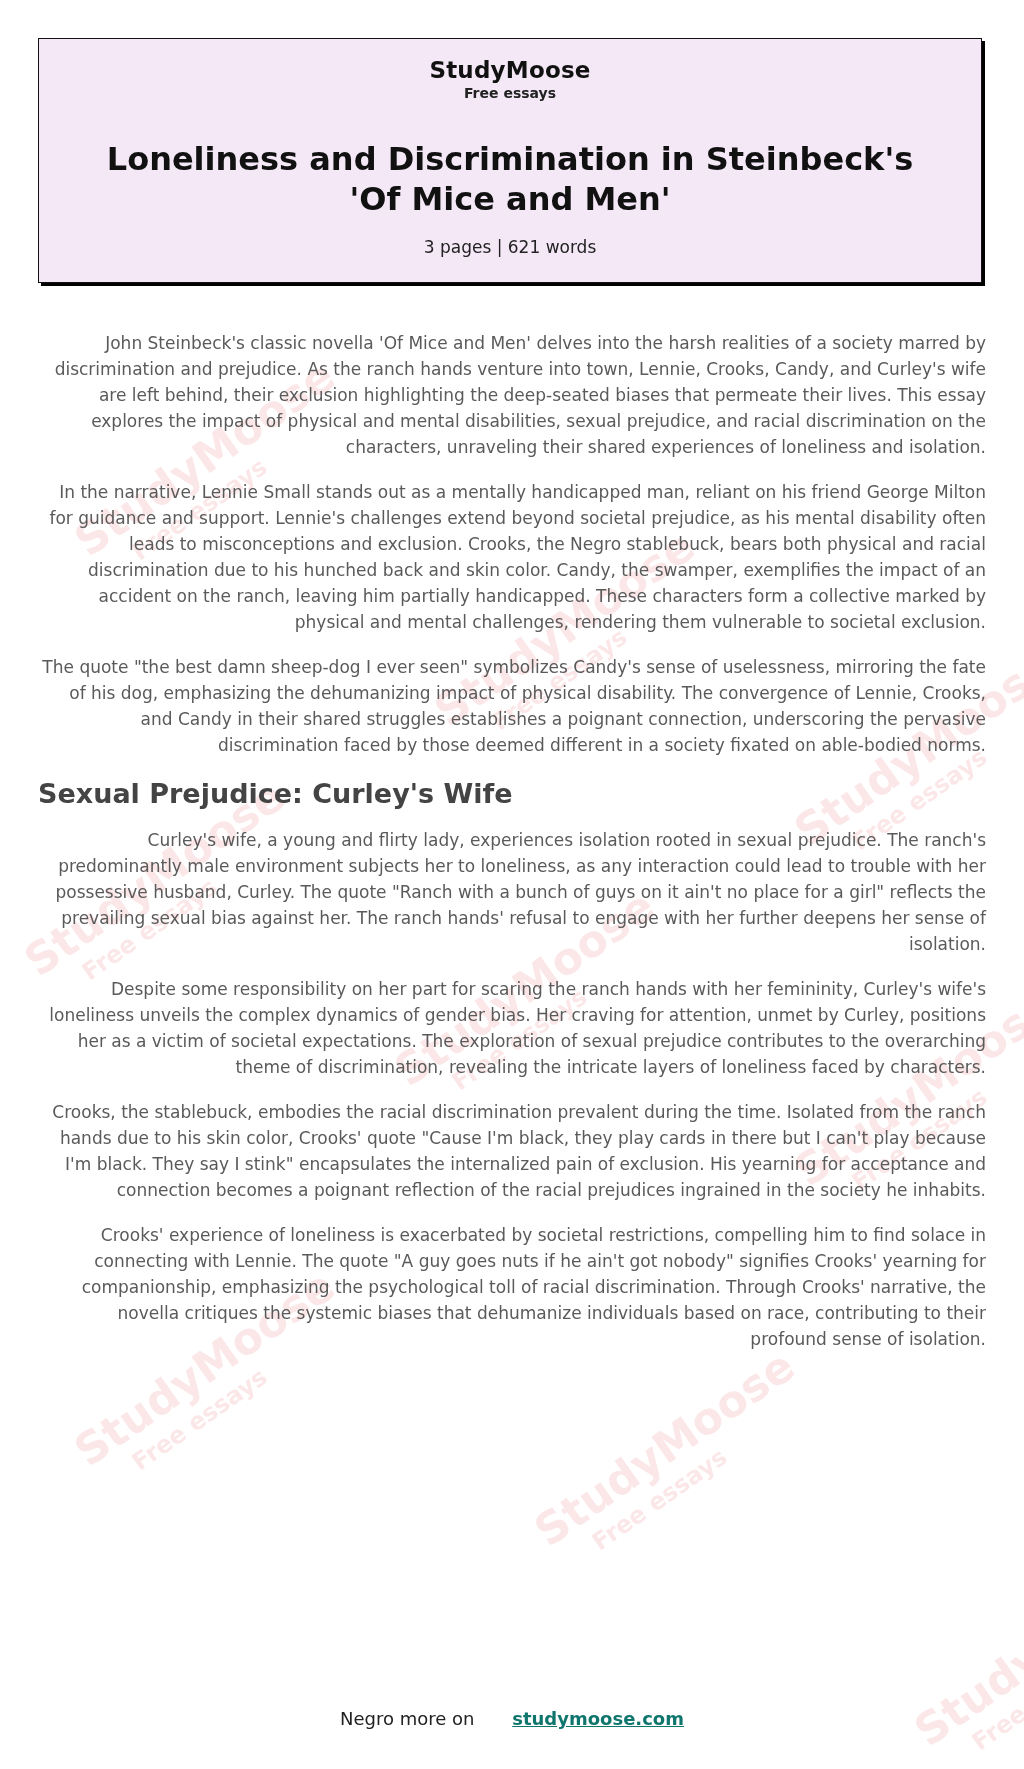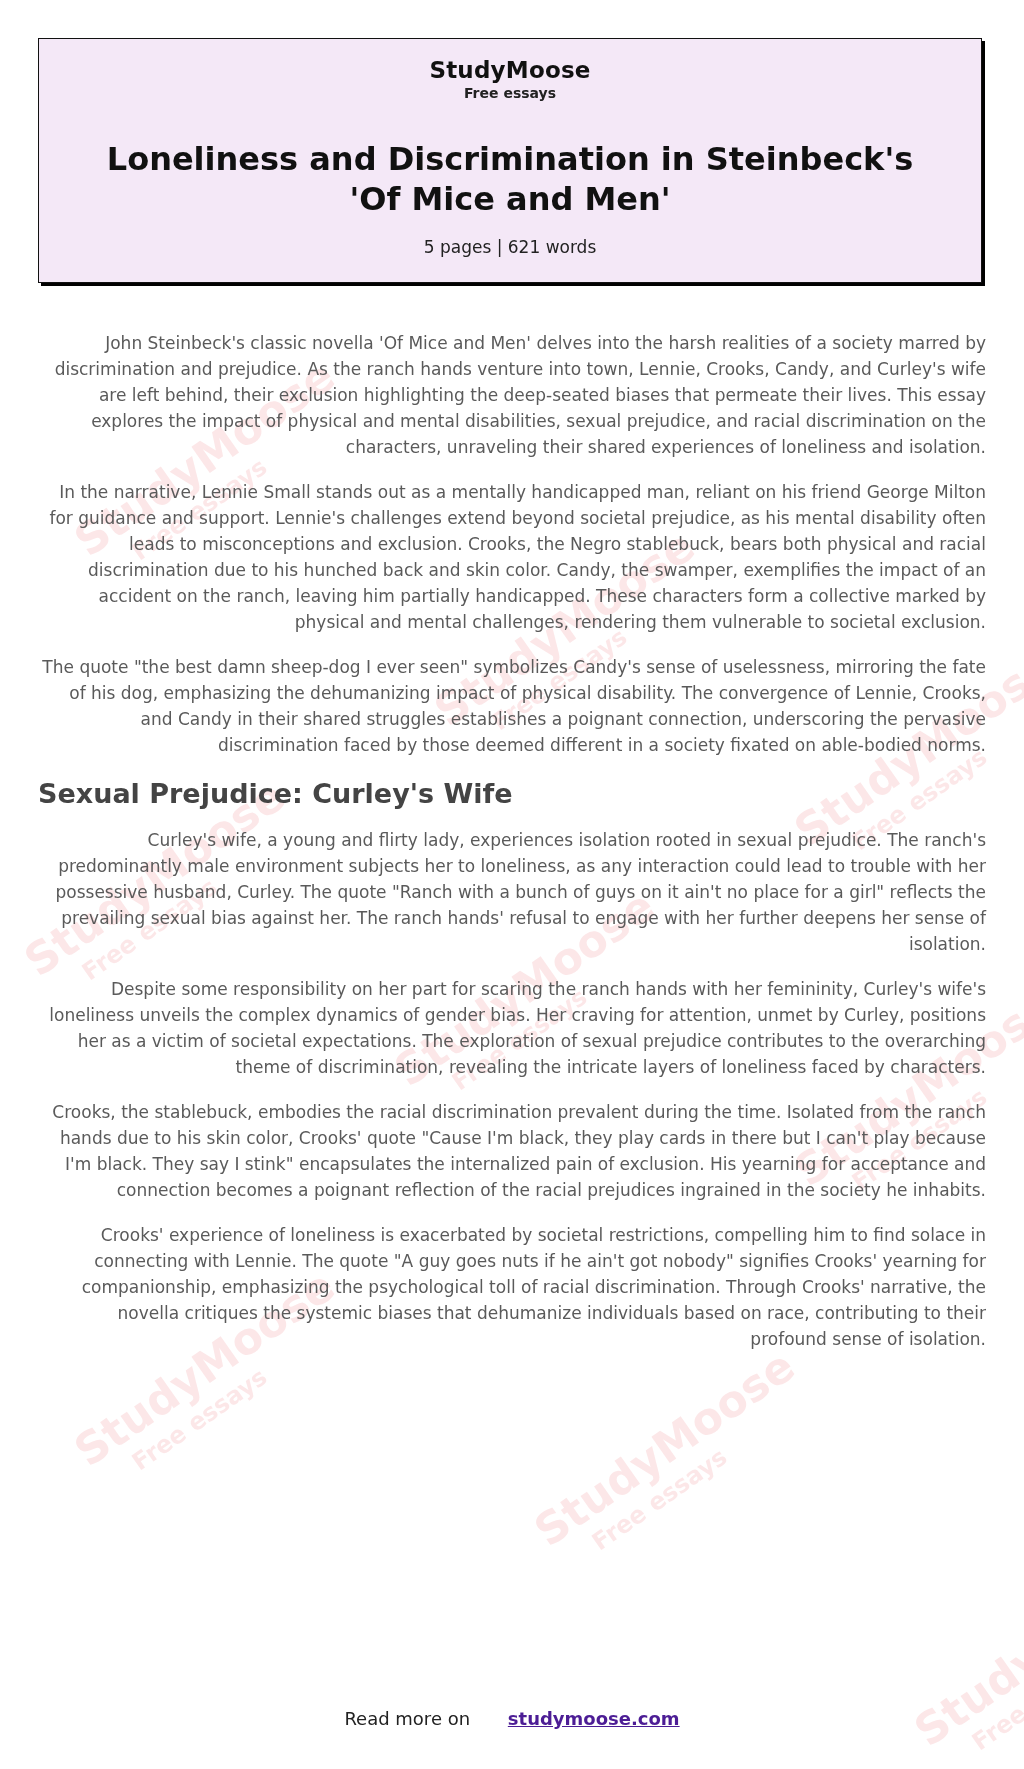--- a/index.html
+++ b/index.html
@@ -16,21 +16,21 @@
   .brand { margin-top: 18px; font-size: 23px; font-weight: bold; color: #111; letter-spacing: 0.2px; }
   .brand-sub { font-size: 14px; font-weight: bold; color: #222; margin-top: 2px; }
   .doc-title { margin: 38px 40px 0; font-size: 32px; font-weight: bold; color: #111; line-height: 40px; }
   .doc-meta { margin-top: 18px; font-size: 17px; color: #222; }
   .content { position: absolute; left: 38px; top: 330px; width: 948px; z-index: 1; }
   h2 { font-size: 27px; font-weight: bold; color: #444; margin: 0 0 16px 0; line-height: 34px; }
   p { font-size: 17px; line-height: 26px; color: #5a5a5a; margin: 0 0 19px 0; text-align: right; }
   .section { margin-bottom: 0; }
   .footer { position: absolute; left: 0; right: 0; top: 1708px; text-align: center;
     font-size: 18px; color: #222; z-index: 1; }
-  .footer a { color: #4c1d95; font-weight: bold; text-decoration: underline; margin-left: 32px; }
+  .footer a { color: #0f766e; font-weight: bold; text-decoration: underline; margin-left: 32px; }
 </style>
 </head>
 <body>
 
 <div class="watermarks">
   <div class="wm" style="left:60px; top:430px;">
       <span class="big">StudyMoose</span>
       <span class="small">Free essays</span>
     </div>
   <div class="wm" style="left:420px; top:600px;">
@@ -64,21 +64,21 @@
   <div class="wm" style="left:900px; top:1620px;">
       <span class="big">StudyMoose</span>
       <span class="small">Free essays</span>
     </div>
 </div>
 
 <div class="header-box">
   <div class="brand">StudyMoose</div>
   <div class="brand-sub">Free essays</div>
   <div class="doc-title">Loneliness and Discrimination in Steinbeck's 'Of Mice and Men'</div>
-  <div class="doc-meta">5 pages | 621 words</div>
+  <div class="doc-meta">3 pages | 621 words</div>
 </div>
 
 <div class="content">
   <div class="section">
     <p>John Steinbeck's classic novella 'Of Mice and Men' delves into the harsh realities of a society marred by discrimination and prejudice. As the ranch hands venture into town, Lennie, Crooks, Candy, and Curley's wife are left behind, their exclusion highlighting the deep-seated biases that permeate their lives. This essay explores the impact of physical and mental disabilities, sexual prejudice, and racial discrimination on the characters, unraveling their shared experiences of loneliness and isolation.</p>
   </div>
   <div class="section">
     <p>In the narrative, Lennie Small stands out as a mentally handicapped man, reliant on his friend George Milton for guidance and support. Lennie's challenges extend beyond societal prejudice, as his mental disability often leads to misconceptions and exclusion. Crooks, the Negro stablebuck, bears both physical and racial discrimination due to his hunched back and skin color. Candy, the swamper, exemplifies the impact of an accident on the ranch, leaving him partially handicapped. These characters form a collective marked by physical and mental challenges, rendering them vulnerable to societal exclusion.</p>
     <p>The quote "the best damn sheep-dog I ever seen" symbolizes Candy's sense of uselessness, mirroring the fate of his dog, emphasizing the dehumanizing impact of physical disability. The convergence of Lennie, Crooks, and Candy in their shared struggles establishes a poignant connection, underscoring the pervasive discrimination faced by those deemed different in a society fixated on able-bodied norms.</p>
   </div>
@@ -89,14 +89,14 @@
   </div>
   <div class="section">
     <p>Crooks, the stablebuck, embodies the racial discrimination prevalent during the time. Isolated from the ranch hands due to his skin color, Crooks' quote "Cause I'm black, they play cards in there but I can't play because I'm black. They say I stink" encapsulates the internalized pain of exclusion. His yearning for acceptance and connection becomes a poignant reflection of the racial prejudices ingrained in the society he inhabits.</p>
     <p>Crooks' experience of loneliness is exacerbated by societal restrictions, compelling him to find solace in connecting with Lennie. The quote "A guy goes nuts if he ain't got nobody" signifies Crooks' yearning for companionship, emphasizing the psychological toll of racial discrimination. Through Crooks' narrative, the novella critiques the systemic biases that dehumanize individuals based on race, contributing to their profound sense of isolation.</p>
   </div>
   <div class="section">
   </div>
 </div>
 
 <div class="footer">
-  <span>Read more on </span><a>studymoose.com</a>
+  <span>Negro more on </span><a>studymoose.com</a>
 </div>
 
 </body></html>

